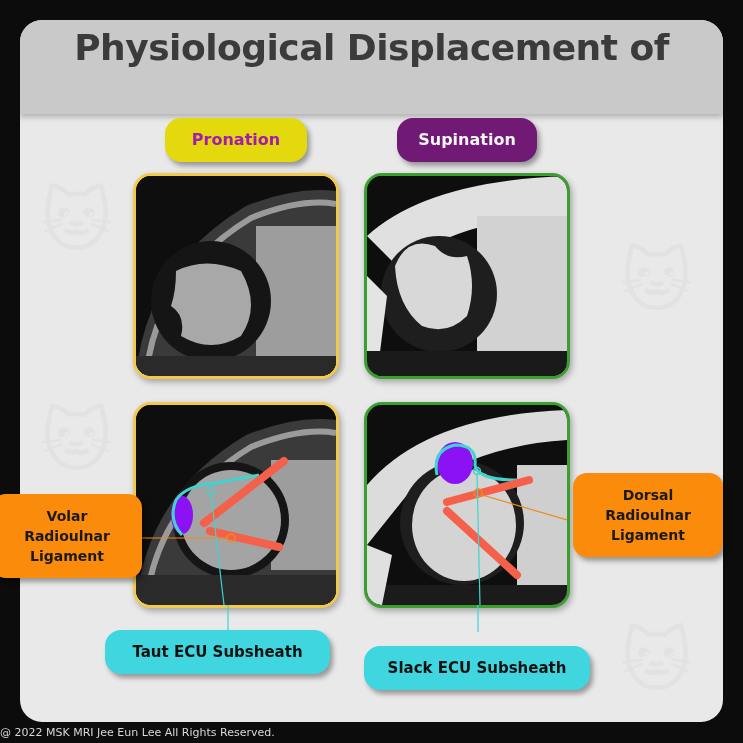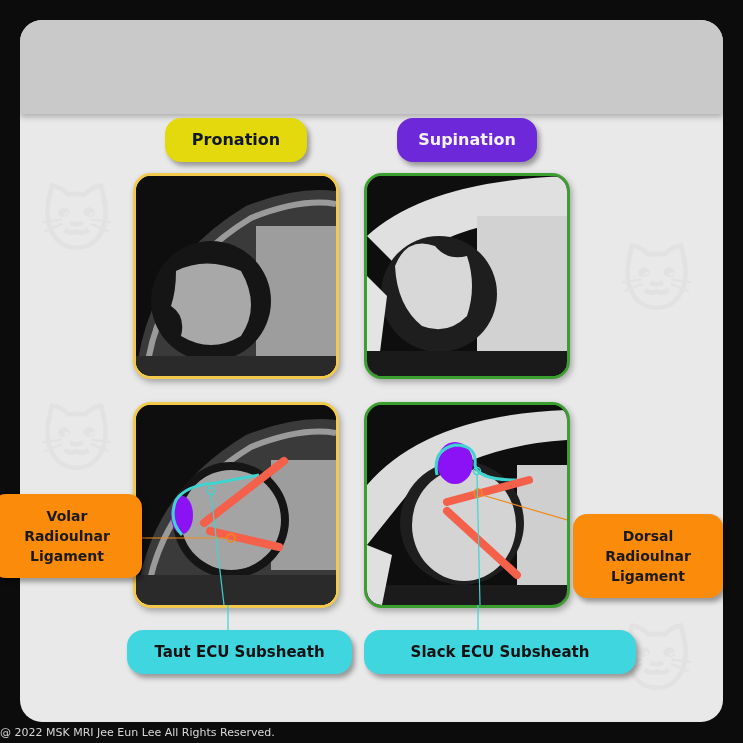--- a/index.html
+++ b/index.html
@@ -2,53 +2,54 @@
 <html><head>
 <meta charset="utf-8">
 <style>
   html, body { margin:0; padding:0; }
   body { width:743px; height:743px; background:#0c0c0c; position:relative; overflow:hidden; font-family:"DejaVu Sans", sans-serif; }
   .outer-bg { position:absolute; inset:0; background:#0c0c0c; }
   .panel { position:absolute; left:20px; top:20px; width:703px; height:702px; background:#e9e9e9; border-radius:22px; overflow:hidden; }
   .title-band { position:absolute; left:0; top:0; width:703px; height:94px; background:#c9c9c9; box-shadow:0 3px 6px rgba(0,0,0,0.25); }
   .title { position:absolute; left:0; top:8px; width:703px; text-align:center; color:#3b3b3b; font-weight:bold; font-size:36px; line-height:40px; letter-spacing:-0.5px; }
   .pill { position:absolute; border-radius:16px; text-align:center; font-weight:bold; box-shadow:3px 4px 5px rgba(0,0,0,0.35); }
-  .pill-pron { left:165px; top:118px; width:142px; height:44px; background:#e4d90c; color:#0f172a; font-size:16px; line-height:44px; }
-  .pill-sup { left:397px; top:118px; width:140px; height:44px; background:#6d28d9; color:#f4f4f4; font-size:16px; line-height:44px; }
+  .pill-pron { left:165px; top:118px; width:142px; height:44px; background:#e4d90c; color:#a21caf; font-size:16px; line-height:44px; }
+  .pill-sup { left:397px; top:118px; width:140px; height:44px; background:#701a75; color:#f4f4f4; font-size:16px; line-height:44px; }
   .mri { position:absolute; border-radius:18px; overflow:hidden; background:#111; box-shadow:2px 3px 6px rgba(0,0,0,0.3); }
   .mri svg { display:block; }
   .mri-border-yellow { border:3px solid #f2c94c; }
   .mri-border-green { border:3px solid #3a9f2e; }
   .m1 { left:133px; top:173px; width:200px; height:200px; }
   .m2 { left:364px; top:173px; width:200px; height:200px; }
   .m3 { left:133px; top:402px; width:200px; height:200px; }
   .m4 { left:364px; top:402px; width:200px; height:200px; }
   .label-box { position:absolute; background:#fb8b0b; border-radius:14px; color:#1a1a1a; font-weight:bold; font-size:14px; line-height:20px; text-align:center; box-shadow:3px 4px 5px rgba(0,0,0,0.35); display:flex; flex-direction:column; justify-content:center; }
   .volar { left:-8px; top:494px; width:150px; height:84px; }
-  .dorsal { left:573px; top:514px; width:150px; height:84px; }
+  .dorsal { left:573px; top:473px; width:150px; height:84px; }
   .cyan-pill { position:absolute; background:#40d6e0; border-radius:16px; color:#111; font-weight:bold; font-size:15px; text-align:center; line-height:44px; height:44px; box-shadow:3px 4px 5px rgba(0,0,0,0.35); }
-  .taut { left:127px; top:630px; width:225px; }
-  .slack { left:364px; top:630px; width:272px; }
+  .taut { left:105px; top:630px; width:225px; }
+  .slack { left:364px; top:646px; width:226px; }
   .footer { position:absolute; left:0; top:722px; width:743px; height:21px; background:#0c0c0c; color:#d8d8d8; font-size:11px; line-height:21px; text-align:left; }
   .overlay { position:absolute; left:0; top:0; width:743px; height:743px; pointer-events:none; }
   .cat { position:absolute; color:#d6d6d6; font-size:70px; opacity:0.35; }
 </style>
 </head>
 <body>
 
 <div class="outer-bg"></div>
 
 <div class="panel">
   <span class="cat" style="left:20px;top:160px;">🐱</span>
   <span class="cat" style="left:600px;top:220px;">🐱</span>
   <span class="cat" style="left:20px;top:380px;">🐱</span>
   <span class="cat" style="left:600px;top:600px;">🐱</span>
 
   <div class="title-band">
     <div class="title">
+      <div>Physiological Displacement of</div>
     </div>
   </div>
 </div>
 
 <div class="pill pill-pron">Pronation</div>
 <div class="pill pill-sup">Supination</div>
 
 <div class="mri mri-border-yellow m1">
   <svg width="200" height="200" viewBox="0 0 200 200">
     <rect width="200" height="200" fill="#0e0e0e"></rect>

